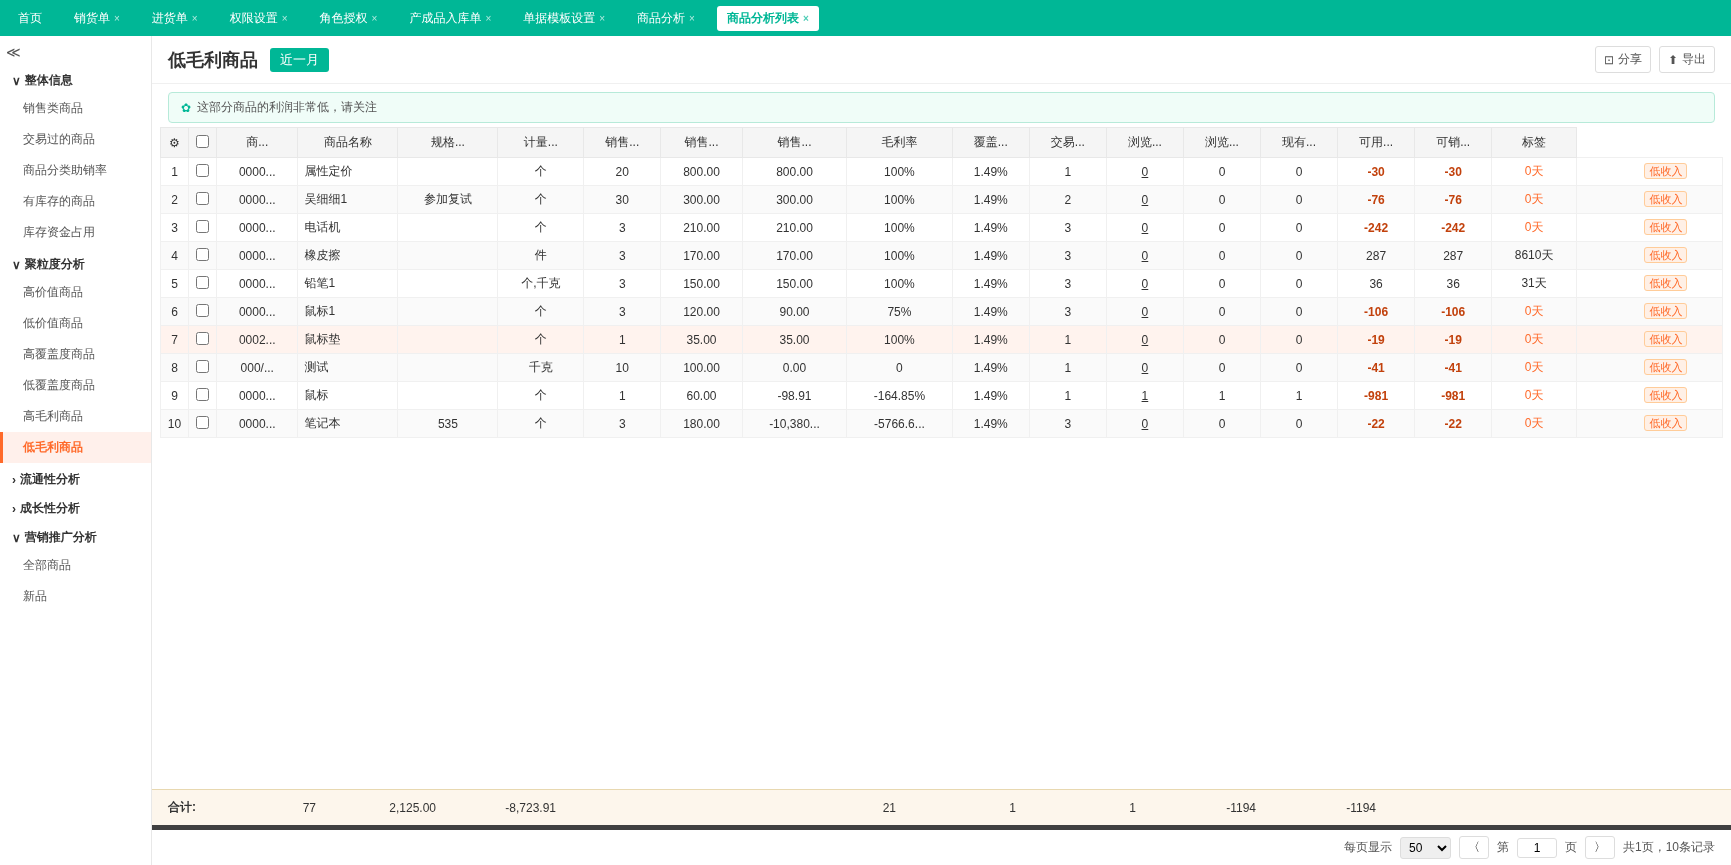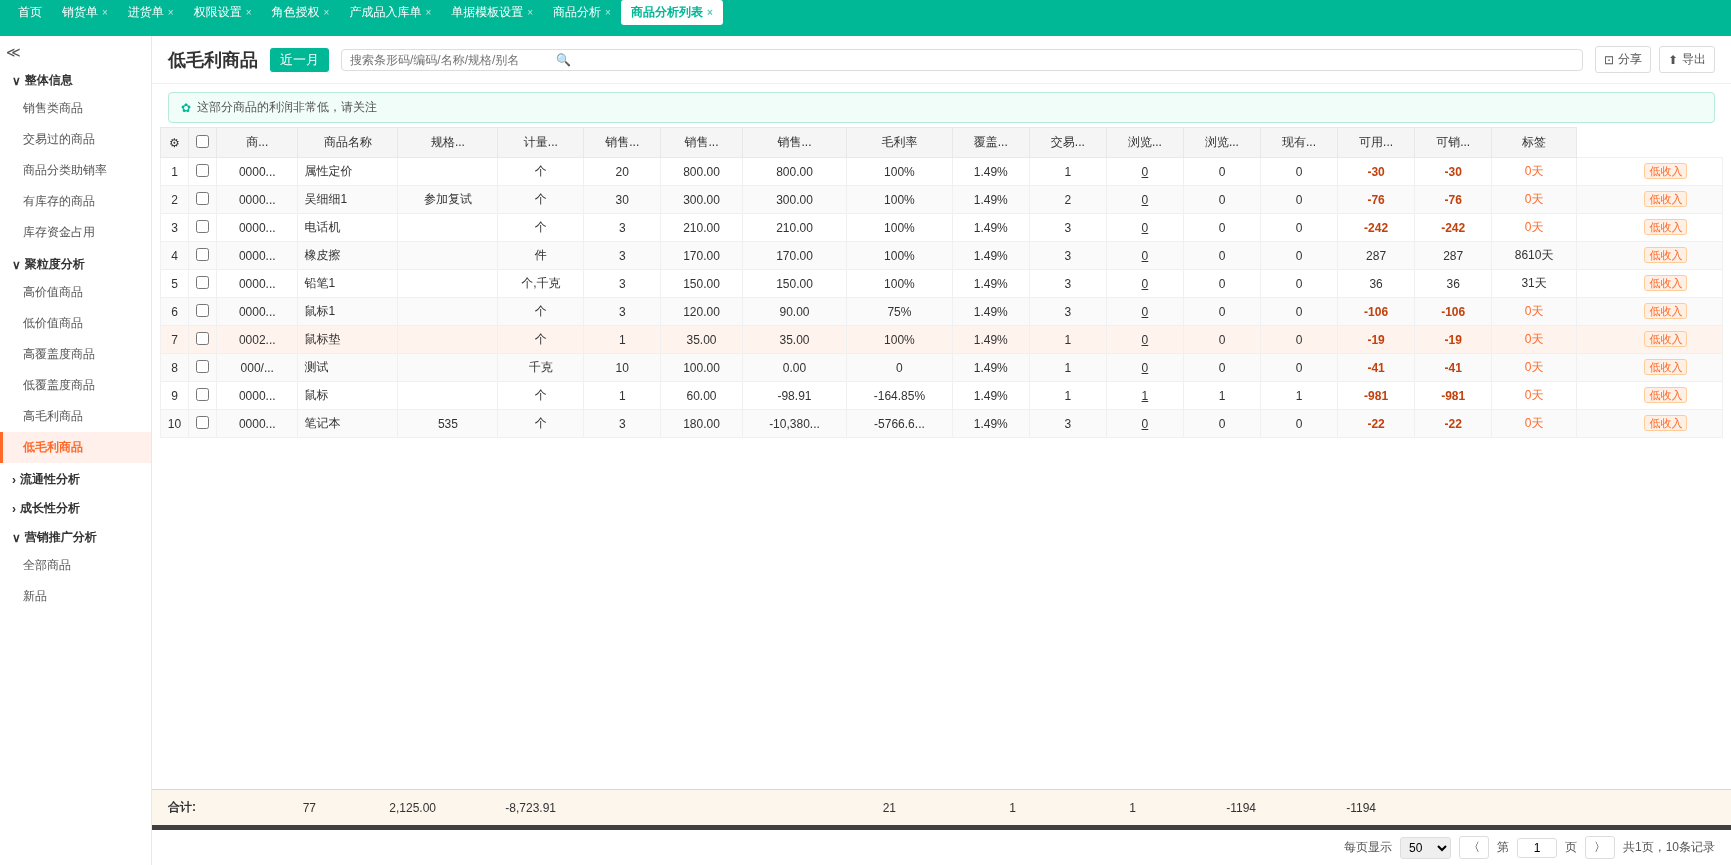--- a/index.html
+++ b/index.html
@@ -2,24 +2,24 @@
 <html><head>
   <meta charset="utf-8">
   <style>
     * { box-sizing: border-box; margin: 0; padding: 0; font-family: 'Microsoft YaHei', SimHei, sans-serif; font-size: 12px; }
     body { background: #f5f5f5; overflow: hidden; }
 
     
     .top-nav {
       background: #00b796;
       display: flex;
-      align-items: flex-start;
+      align-items: center;
       height: 36px;
       padding: 0 8px;
-      gap: 0;
+      gap: 12px;
     }
     .nav-item {
       color: #fff;
       padding: 4px 10px;
       cursor: pointer;
       white-space: nowrap;
       border-radius: 3px;
       display: flex; align-items: center; gap: 4px;
     }
     .nav-item.active {
@@ -308,24 +308,20 @@
     </div>
     <div class="sidebar-item">全部商品</div>
     <div class="sidebar-item">新品</div>
   </aside>
 
   <div class="content-area">
 
     <div class="content-header">
       <span class="page-title">低毛利商品</span>
       <button class="filter-btn">近一月</button>
-      <div class="search-box">
-        <input type="text" placeholder="搜索条形码/编码/名称/规格/别名" style="">
-        <span style="color:#aaa;">🔍</span>
-      </div>
       <div class="header-actions">
         <div class="action-btn">
           <span>⊡</span>
           <span>分享</span>
         </div>
         <div class="action-btn">
           <span>⬆</span>
           <span>导出</span>
         </div>
       </div>

